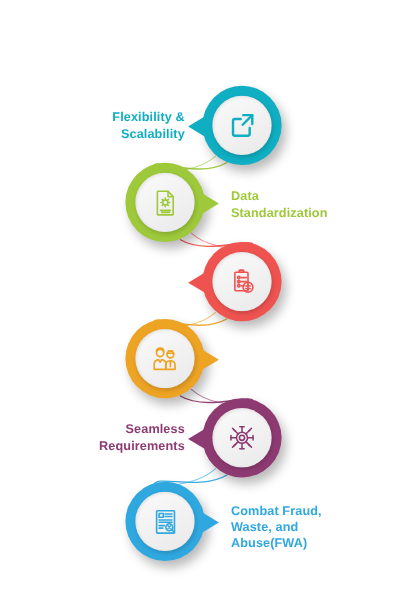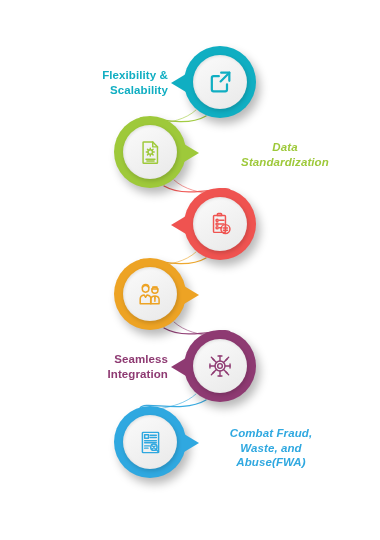--- a/index.html
+++ b/index.html
@@ -3,21 +3,21 @@
 <meta charset="utf-8">
 <style>
   html,body{margin:0;padding:0;}
   body{
     width:380px;height:540px;
     background:#ffffff;
     font-family:"Liberation Sans", sans-serif;
     overflow:hidden;
     position:relative;
   }
-  #stage{position:absolute;inset:0;width:380px;height:416px;}
+  #stage{position:absolute;inset:0;width:380px;height:416px;margin-top:32px;}
 
   
   #connectors{position:absolute;left:0;top:0;width:380px;height:540px;z-index:1;}
 
   .node{
     position:absolute;
     width:72px;height:72px;
     z-index:3;
   }
   
@@ -64,21 +64,21 @@
   .label{
     position:absolute;
     z-index:4;
     font-size:11.5px;
     font-weight:bold;
     line-height:1.28;
     letter-spacing:.1px;
     white-space:pre-line;
   }
   .label.lft{text-align:right;}
-  .label.rgt{text-align:center;font-style:italic;}
+  .label.rgt{text-align:left;}
 </style>
 </head>
 <body>
 
 <div id="stage">
 
   <svg id="connectors" viewBox="0 0 380 540" xmlns="http://www.w3.org/2000/svg" aria-hidden="true">
       <path d="M 206 116 C 182 130, 144 113, 140 118" fill="none" stroke="#9ec93a" stroke-width="1.2" stroke-linecap="round" opacity="0.95"></path>
       <path d="M 196 110 C 172 132, 124 119, 134 128" fill="none" stroke="#9ec93a" stroke-width="1" stroke-linecap="round" opacity="0.6"></path>
       <path d="M 164 186 C 188 200, 226 184, 230 190" fill="none" stroke="#ef5350" stroke-width="1.2" stroke-linecap="round" opacity="0.95"></path>
@@ -174,37 +174,37 @@
           <circle cx="12" cy="12" r="4.3"></circle>
           <path d="M12 7.7V3.4M12 16.3v4.3M7.7 12H3.4M16.3 12h4.3"></path>
           <path d="M9 9 5.9 5.9M15 9l3.1-3.1M9 15l-3.1 3.1M15 15l3.1 3.1"></path>
           <path d="M10.3 3.4h3.4M10.3 20.6h3.4M3.4 10.3v3.4M20.6 10.3v3.4"></path>
           <path d="M4.6 4.6 6.9 6.9M19.4 4.6 17.1 6.9M4.6 19.4l2.3-2.3M19.4 19.4l-2.3-2.3"></path>
         </svg>
       </span>
     </div>
   </div>
   <div class="label lft" style="color:#8e3a72;left:48px;top:352px;width:120px;">Seamless
-Integration</div>
+Requirements</div>
 
   <div class="node" style="left:114px;top:406px;">
     <div class="tail right" style="color:#2fa8e0;"></div>
     <div class="ring" style="background:#2fa8e0;"></div>
     <div class="disc">
       <span>
         <svg width="27" height="27" viewBox="0 0 24 24" fill="none" stroke="#2fa8e0" stroke-width="1.3" stroke-linecap="round" stroke-linejoin="round">
           <path d="M5.4 3h13.2a.6.6 0 0 1 .6.6v16.8a.6.6 0 0 1-.6.6H5.4a.6.6 0 0 1-.6-.6V3.6A.6.6 0 0 1 5.4 3z"></path>
           <rect x="6.8" y="5.2" width="3.4" height="3"></rect>
           <path d="M11.6 5.6h5.6M11.6 7.6h5.6"></path>
           <path d="M6.8 10.4h10.4M6.8 12.2h10.4"></path>
           <path d="M6.8 15h4.2M6.8 17h3"></path>
           <circle cx="15" cy="16.2" r="2.8"></circle>
           <path d="M17 18.2 19.2 20.4"></path>
           <path d="M13.9 15.1l2.2 2.2M16.1 15.1l-2.2 2.2"></path>
         </svg>
       </span>
     </div>
   </div>
-  <div class="label rgt" style="color:#2fa8e0;left:196px;top:426px;width:150px;">Combat Fraud,
+  <div class="label rgt" style="color:#2fa8e0;left:210px;top:426px;width:150px;">Combat Fraud,
 Waste, and
 Abuse(FWA)</div>
 
 </div>
 
 </body></html>

